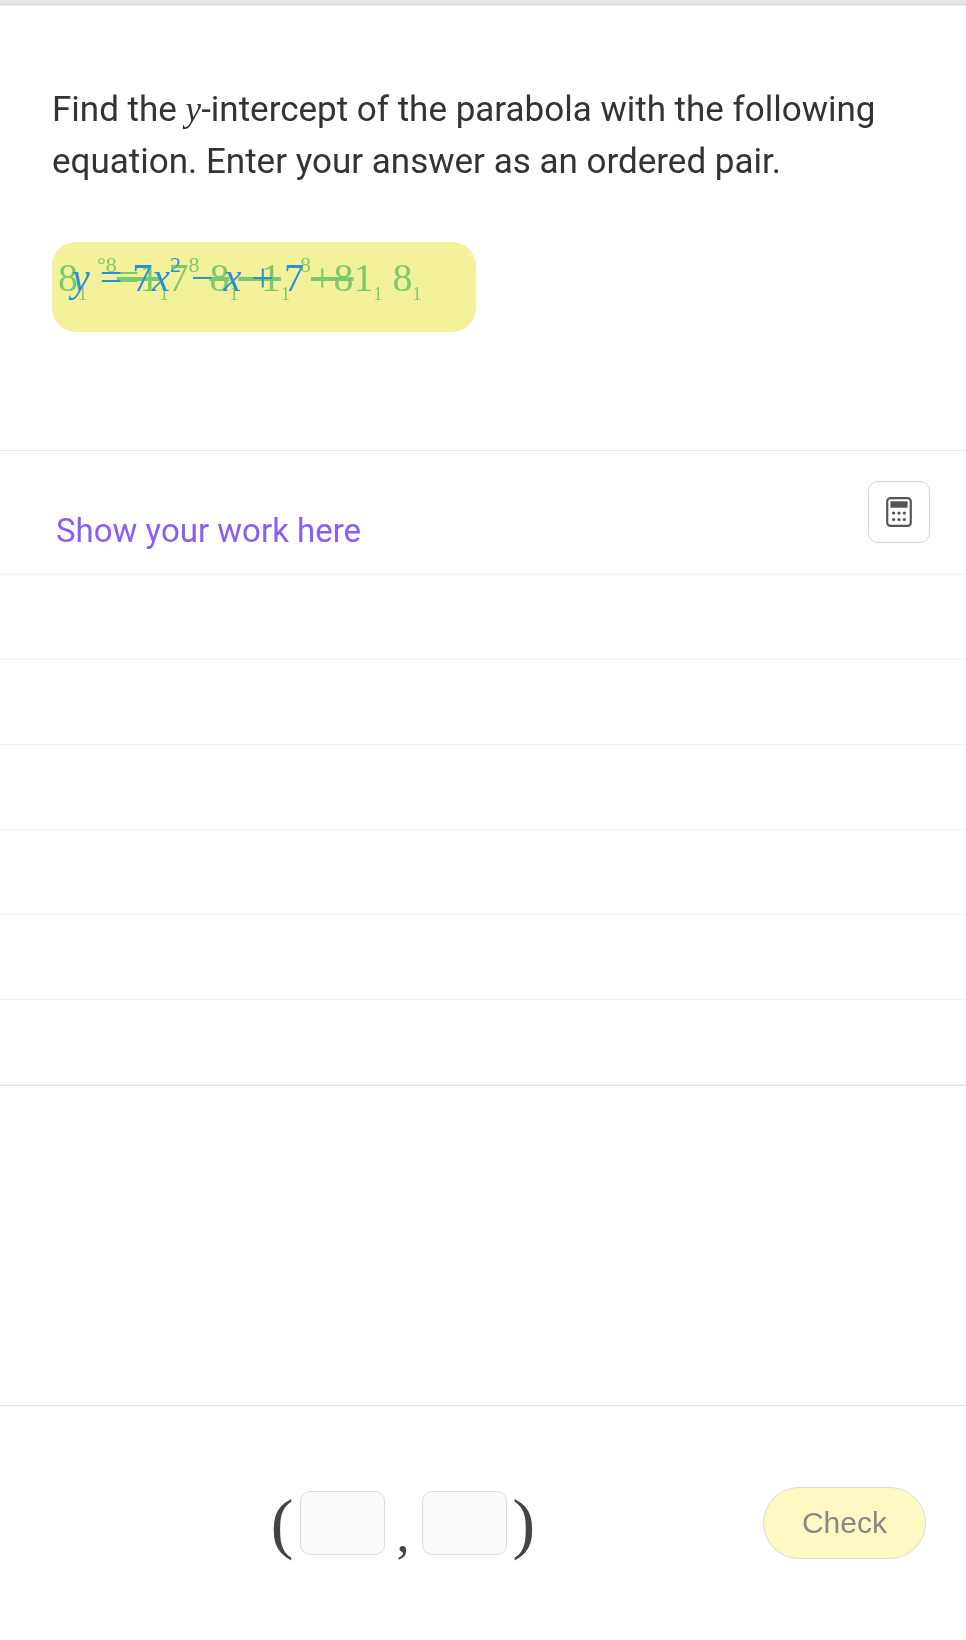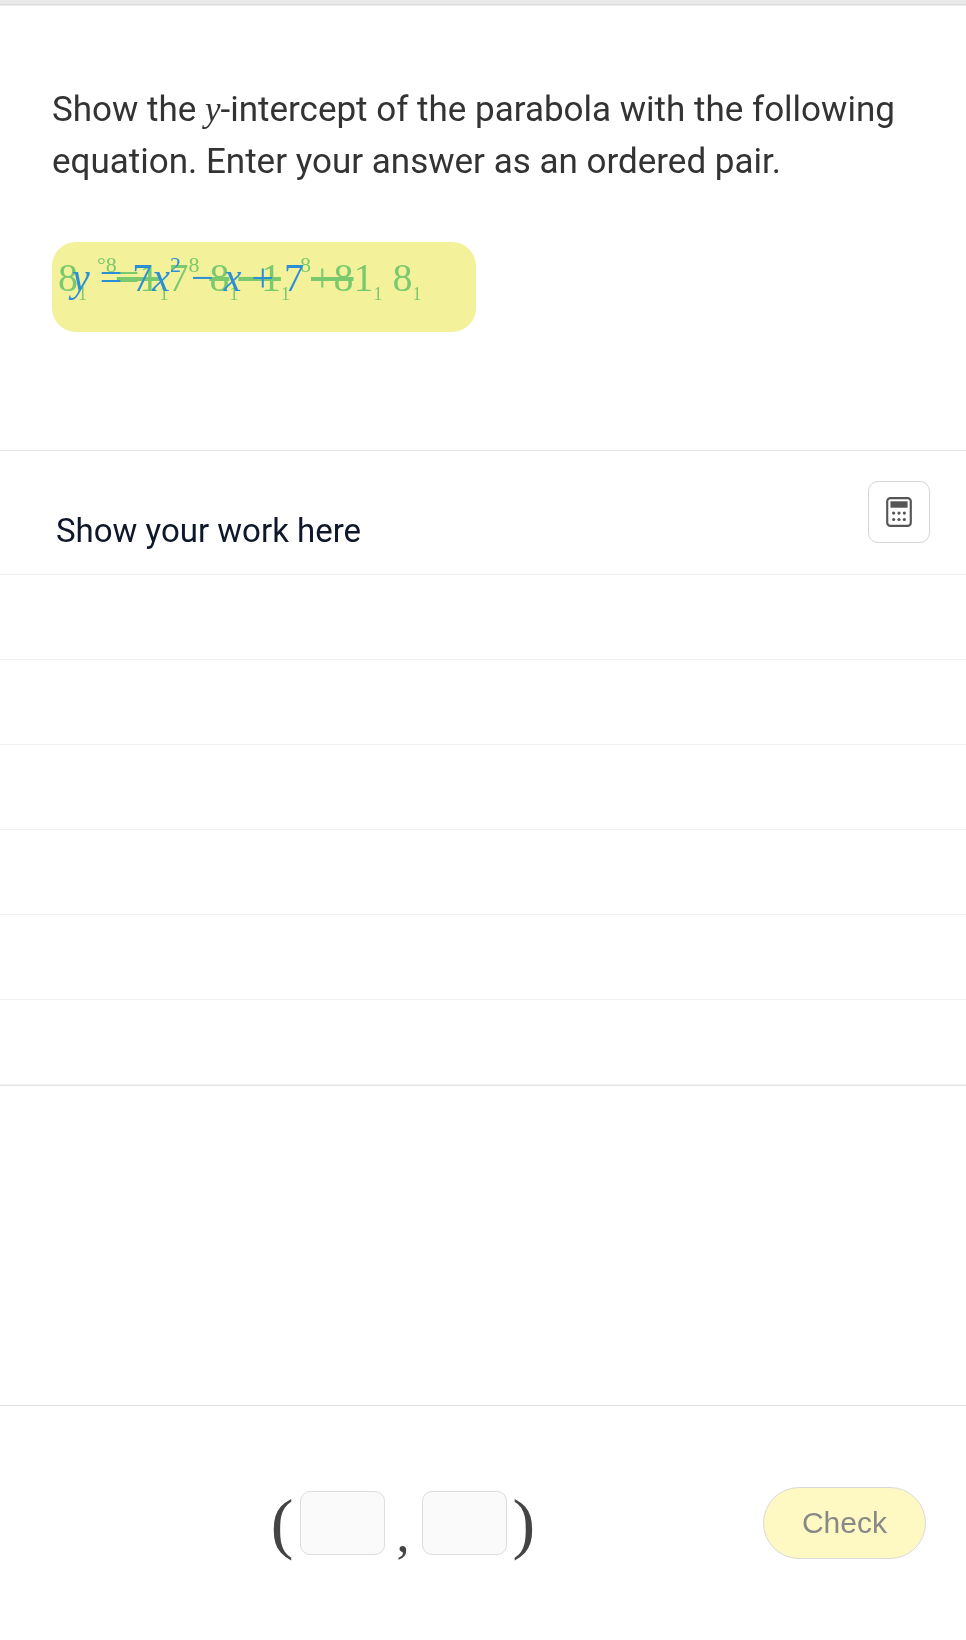--- a/index.html
+++ b/index.html
@@ -69,21 +69,21 @@
 }
 .work-header {
   display: flex;
   align-items: center;
   justify-content: space-between;
   padding: 24px 36px 24px 56px;
   border-bottom: 1px solid #eee;
 }
 .work-placeholder {
   font-size: 33px;
-  color: #0f172a;
+  color: #8b5cf6;
   margin-top: 36px;
 }
 .calc-btn {
   width: 62px;
   height: 62px;
   border: 1px solid #d5d5d5;
   border-radius: 10px;
   background: #fff;
   display: flex;
   align-items: center;
@@ -156,21 +156,21 @@
 </style>
 </head>
 <body>
 
 <div class="top-border"></div>
 
 <div class="content-wrap">
 
   <div class="question-area">
     <p class="question-text">
-      <span>Show the </span><span class="math-var">y</span><span>-intercept of the parabola with the following equation. Enter your answer as an ordered pair.</span>
+      <span>Find the </span><span class="math-var">y</span><span>-intercept of the parabola with the following equation. Enter your answer as an ordered pair.</span>
     </p>
 
     <div class="equation-box">
       <div class="equation-stack">
 
         <div class="eq-line eq-green">
           <span>8</span><sub style="font-size:18px">1</sub><span style="font-style:italic"> </span><span class="sup">°8</span><span style="text-decoration:line-through">=1</span><sub style="font-size:18px">1</sub><span>7</span><span class="sup">8</span><span style="font-style:italic"> </span><span style="text-decoration:line-through">8</span><sub style="font-size:18px">1</sub><span style="text-decoration:line-through">−1</span><sub style="font-size:18px">1</sub><span style="font-style:italic"> </span><span class="sup">8</span><span style="text-decoration:line-through">+8</span><span>1</span><sub style="font-size:18px">1</sub><span> </span><span>8</span><sub style="font-size:18px">1</sub>
         </div>
 
         <div class="eq-line eq-blue" style="left:14px;">

